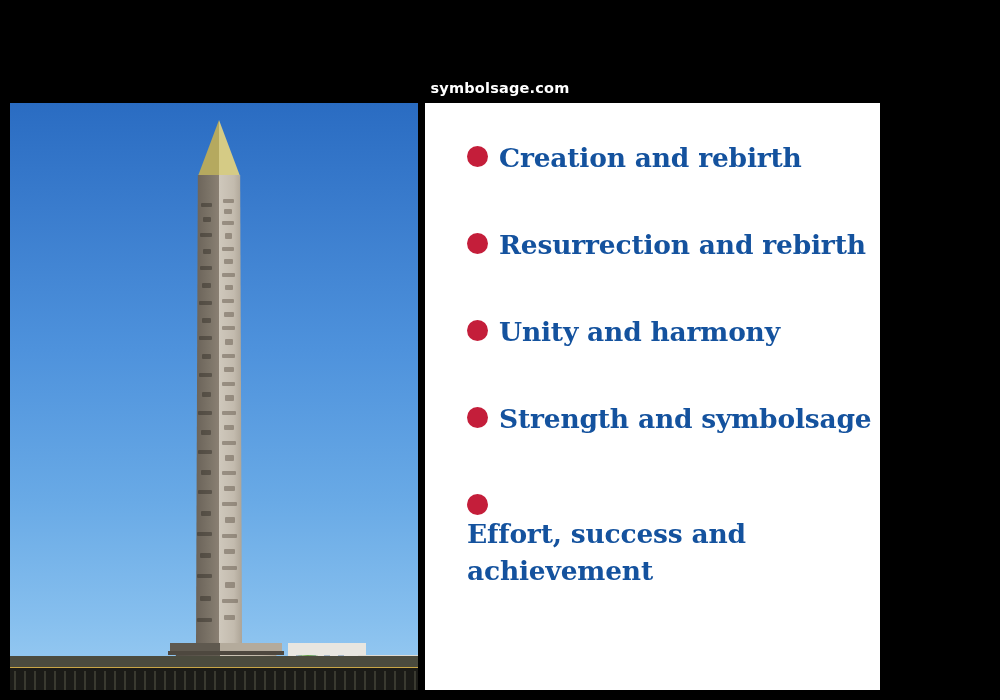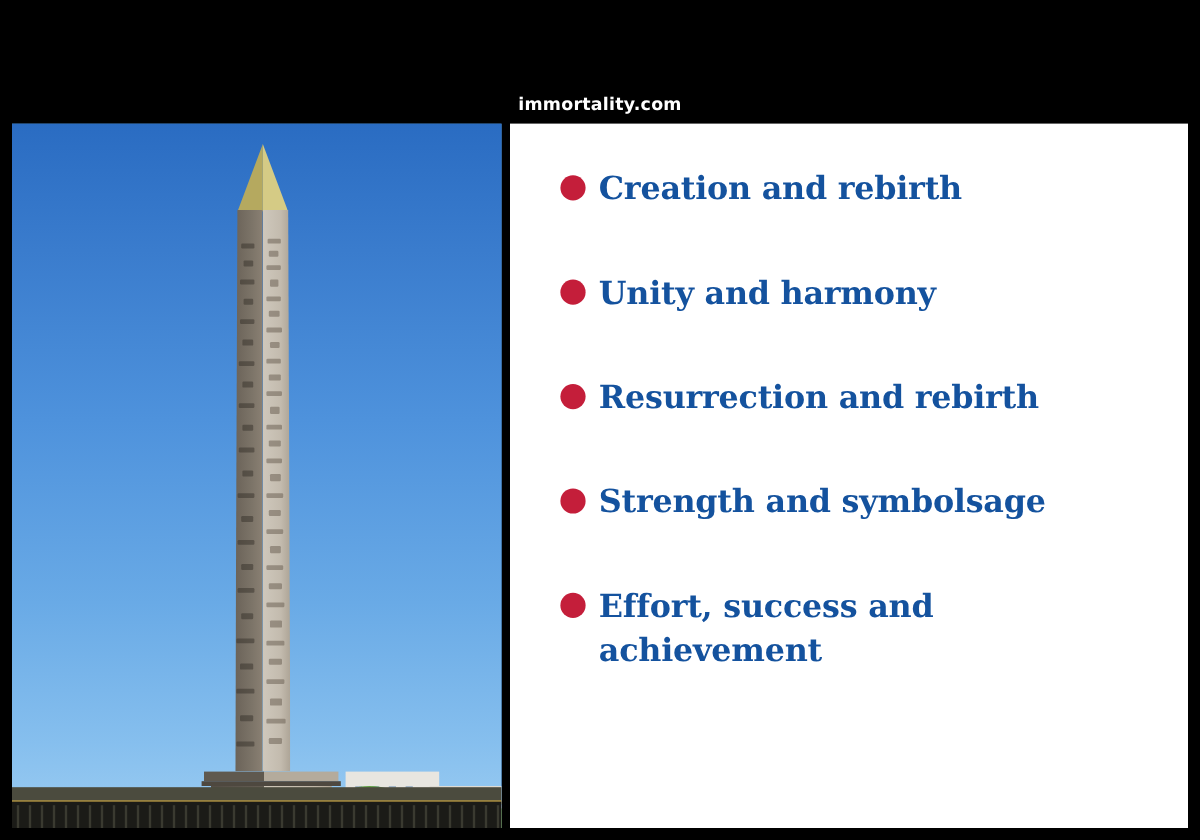--- a/index.html
+++ b/index.html
@@ -64,43 +64,43 @@
 
   
   #railing{position:absolute;left:0;bottom:0;width:408px;height:22px;background:#1b1b17;}
   #rail-top{position:absolute;left:0;bottom:20px;width:408px;height:3px;background:#c9a646;}
   .picket{position:absolute;bottom:0;width:2px;height:19px;background:#3a3a30;}
 
   #ground{position:absolute;left:0;bottom:22px;width:408px;height:12px;background:#4b4b3e;}
 
   
   #listpanel{
-    position:absolute;left:425px;top:103px;width:565px;height:587px;
+    position:absolute;left:425px;top:103px;width:455px;height:587px;
     background:#ffffff;
   }
   #list{position:absolute;left:42px;top:36px;width:500px;}
   .item{display:flex;align-items:flex-start;margin-bottom:50px;}
-  .item:last-child{margin-bottom:0;}
+  .item:last-child{margin-bottom:0;flex-direction:column;}
   .dot{
     flex:0 0 auto;width:21px;height:21px;border-radius:50%;
     background:#C41E3A;margin-top:7px;margin-right:11px;
   }
   .txt{
     font-family:"DejaVu Serif","Liberation Serif",serif;
     font-weight:700;font-size:26.5px;line-height:37px;color:#14529E;
     letter-spacing:-0.2px;
   }
 </style>
 </head>
 <body>
 
 <div id="canvas">
 
   <div id="header">
-    <div id="subtitle">immortality.com</div>
+    <div id="subtitle">symbolsage.com</div>
   </div>
 
   <div id="photo">
 
     <div id="sky"></div>
 
     <div class="bldg" style="left:278px;top:540px;width:78px;height:60px;"></div>
     <div class="bldg b2" style="left:348px;top:552px;width:60px;height:52px;"></div>
     <div class="bldg b3" style="left:372px;top:568px;width:36px;height:40px;"></div>
     <div class="bldg b2" style="left:0px;top:572px;width:26px;height:36px;"></div>
@@ -295,30 +295,30 @@
   <div id="listpanel">
     <div id="list">
 
       <div class="item">
         <div class="dot"></div>
         <div class="txt">Creation and rebirth</div>
       </div>
 
       <div class="item">
         <div class="dot"></div>
+        <div class="txt">Resurrection and rebirth</div>
+      </div>
+
+      <div class="item">
+        <div class="dot"></div>
         <div class="txt">Unity and harmony</div>
       </div>
 
       <div class="item">
         <div class="dot"></div>
-        <div class="txt">Resurrection and rebirth</div>
-      </div>
-
-      <div class="item">
-        <div class="dot"></div>
         <div class="txt">Strength and symbolsage</div>
       </div>
 
       <div class="item">
         <div class="dot"></div>
         <div class="txt" style="max-width:360px;">Effort, success and achievement</div>
       </div>
 
     </div>
   </div>

